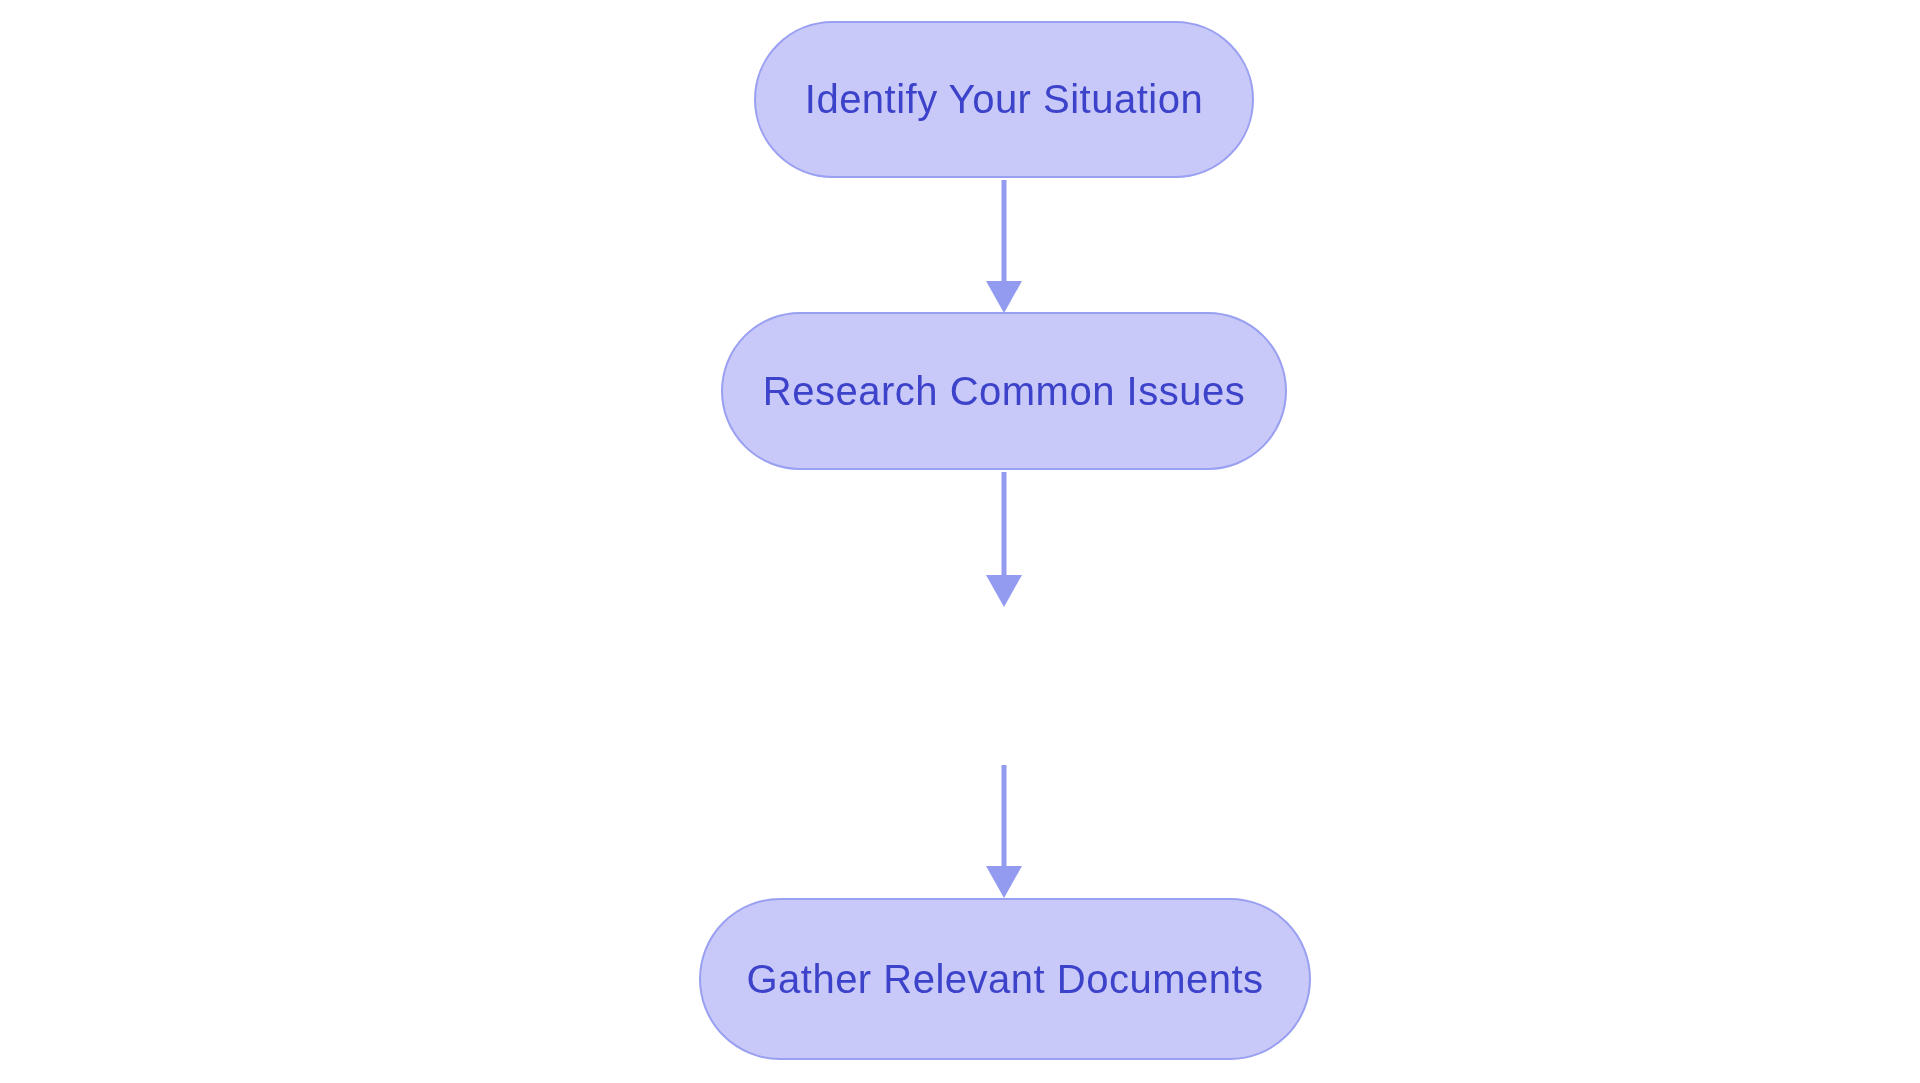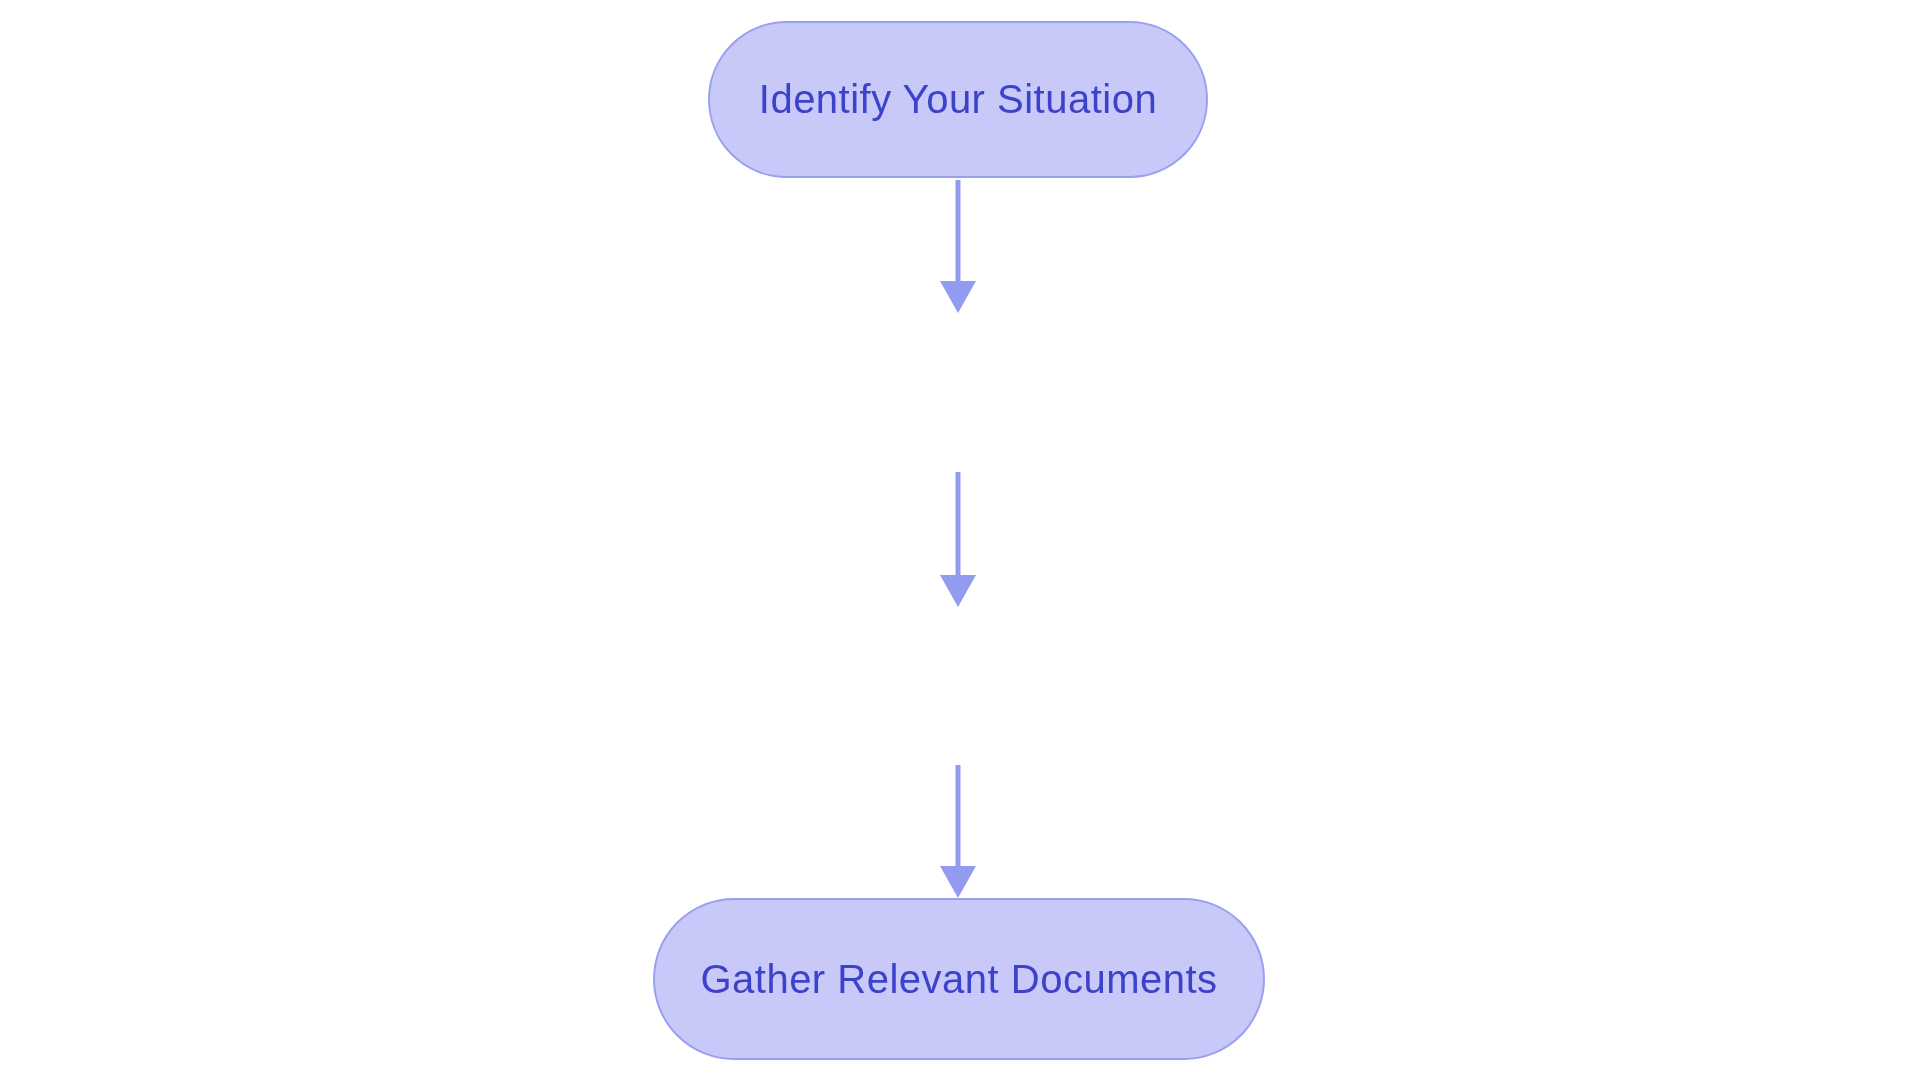--- a/index.html
+++ b/index.html
@@ -7,20 +7,21 @@
     padding: 0;
     background: #ffffff;
   }
   .canvas {
     position: relative;
     width: 1558px;
     height: 1083px;
     background: var(--bg-color, #ffffff);
     font-family: "Liberation Sans", "DejaVu Sans", sans-serif;
     overflow: hidden;
+    margin-left: 46px;
   }
   .node {
     position: absolute;
     box-sizing: border-box;
     display: flex;
     align-items: center;
     justify-content: center;
     background: var(--node-fill, #c8c9f8);
     border: 2px solid var(--node-border, #9aa0f1);
     border-radius: 82px;
@@ -71,20 +72,23 @@
 
   <div class="node node-1">
     <span>Identify Your Situation</span>
   </div>
 
   <div class="arrow arrow-1">
     <div class="shaft"></div>
     <div class="head"></div>
   </div>
 
+  <div class="node node-2">
+    <span>Research Common Issues</span>
+  </div>
 
   <div class="arrow arrow-2">
     <div class="shaft"></div>
     <div class="head"></div>
   </div>
 
 
   <div class="arrow arrow-3">
     <div class="shaft"></div>
     <div class="head"></div>

